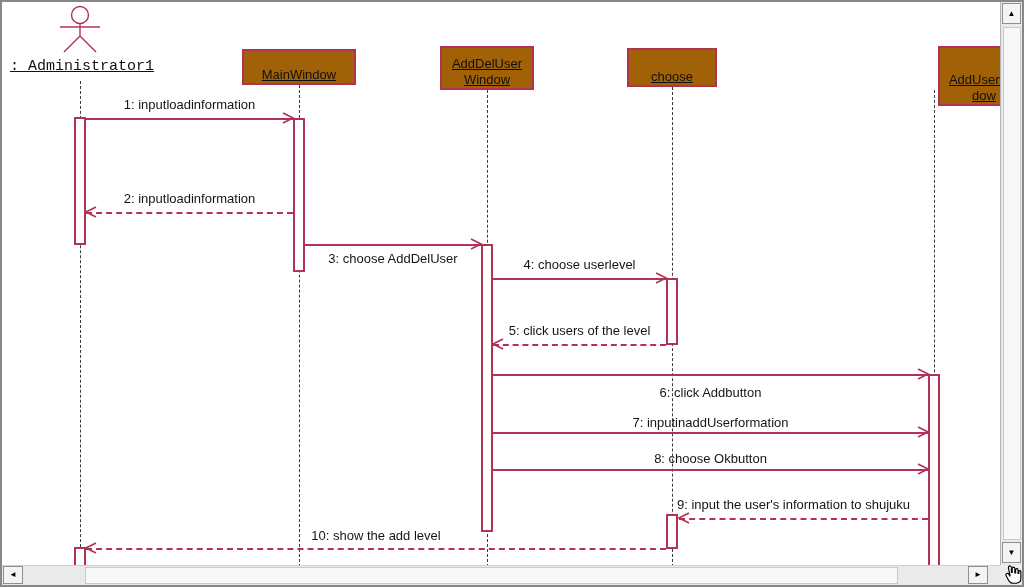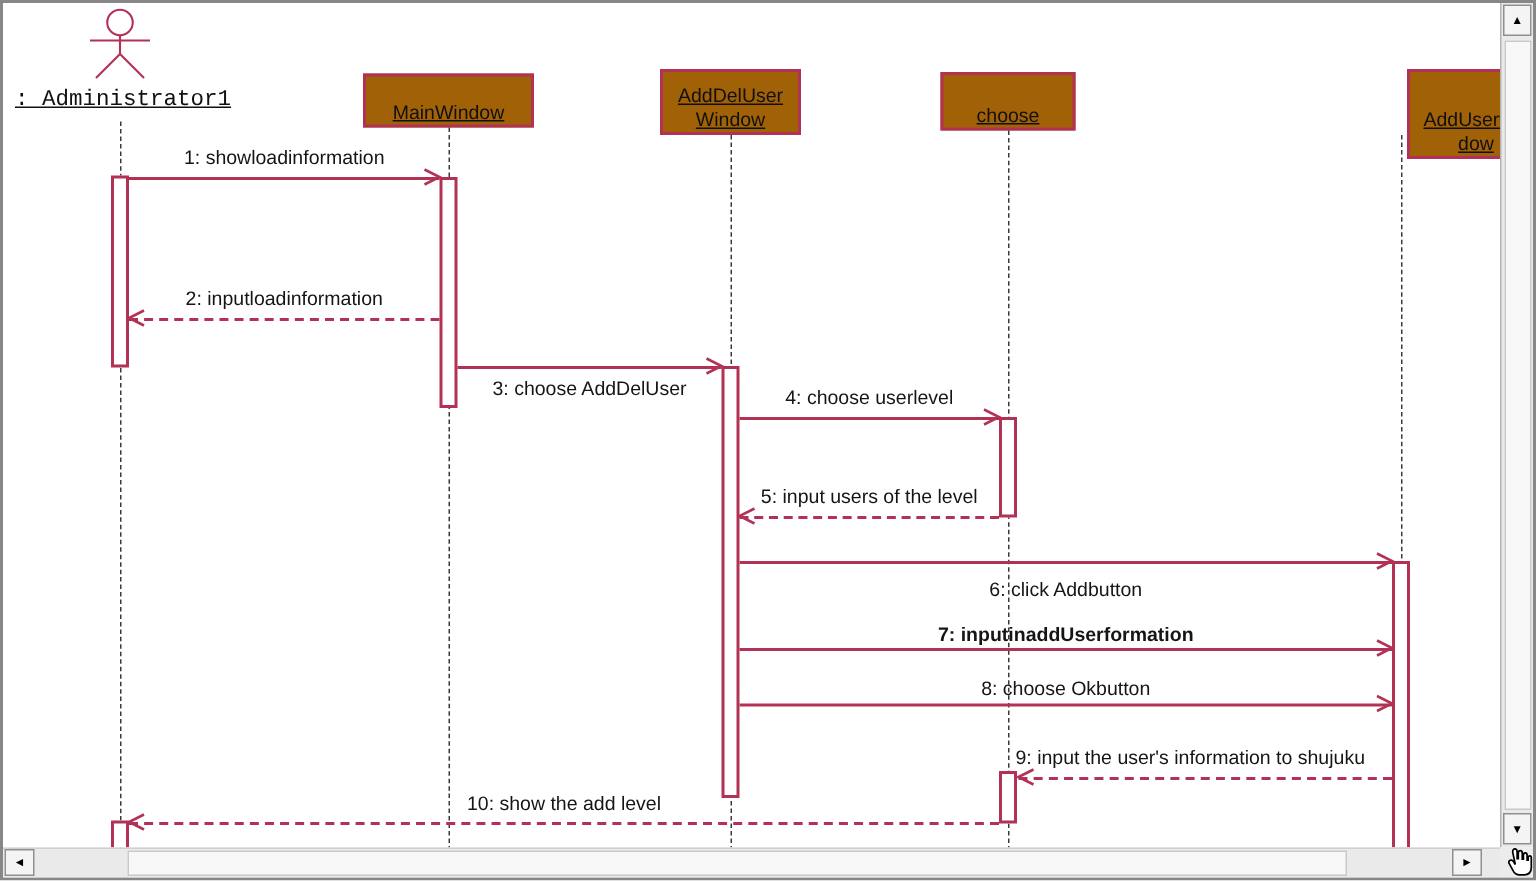--- a/index.html
+++ b/index.html
@@ -107,21 +107,21 @@
     <div class="act" style="left:479px;top:242px;height:288px;"></div>
     <div class="act" style="left:664px;top:276px;height:67px;"></div>
     <div class="act" style="left:664px;top:512px;height:35px;"></div>
     <div class="act" style="left:926px;top:372px;height:193px;"></div>
 
     <div class="msg solid" style="left:84px;top:116px;width:207px;">
       <div class="mline"></div>
       <svg class="head hr" width="14" height="14" viewBox="0 0 14 14">
           <path d="M2 2 L12 7 L2 12"></path>
         </svg>
-      <span class="mlabel" style="top:-21px;">1: showloadinformation</span>
+      <span class="mlabel" style="top:-21px;">1: inputloadinformation</span>
     </div>
 
     <div class="msg dashed" style="left:84px;top:210px;width:207px;">
       <div class="mline"></div>
       <svg class="head hl" width="14" height="14" viewBox="0 0 14 14">
           <path d="M12 2 L2 7 L12 12"></path>
         </svg>
       <span class="mlabel" style="top:-21px;">2: inputloadinformation</span>
     </div>
 
@@ -139,37 +139,37 @@
           <path d="M2 2 L12 7 L2 12"></path>
         </svg>
       <span class="mlabel" style="top:-21px;">4: choose userlevel</span>
     </div>
 
     <div class="msg dashed" style="left:491px;top:342px;width:173px;">
       <div class="mline"></div>
       <svg class="head hl" width="14" height="14" viewBox="0 0 14 14">
           <path d="M12 2 L2 7 L12 12"></path>
         </svg>
-      <span class="mlabel" style="top:-21px;">5: input users of the level</span>
+      <span class="mlabel" style="top:-21px;">5: click users of the level</span>
     </div>
 
     <div class="msg solid" style="left:491px;top:372px;width:435px;">
       <div class="mline"></div>
       <svg class="head hr" width="14" height="14" viewBox="0 0 14 14">
           <path d="M2 2 L12 7 L2 12"></path>
         </svg>
       <span class="mlabel" style="top:11px;">6: click Addbutton</span>
     </div>
 
     <div class="msg solid" style="left:491px;top:430px;width:435px;">
       <div class="mline"></div>
       <svg class="head hr" width="14" height="14" viewBox="0 0 14 14">
           <path d="M2 2 L12 7 L2 12"></path>
         </svg>
-      <span class="mlabel" style="top:-17px;font-weight:bold;">7: inputinaddUserformation</span>
+      <span class="mlabel" style="top:-17px;">7: inputinaddUserformation</span>
     </div>
 
     <div class="msg solid" style="left:491px;top:467px;width:435px;">
       <div class="mline"></div>
       <svg class="head hr" width="14" height="14" viewBox="0 0 14 14">
           <path d="M2 2 L12 7 L2 12"></path>
         </svg>
       <span class="mlabel" style="top:-18px;">8: choose Okbutton</span>
     </div>
 

